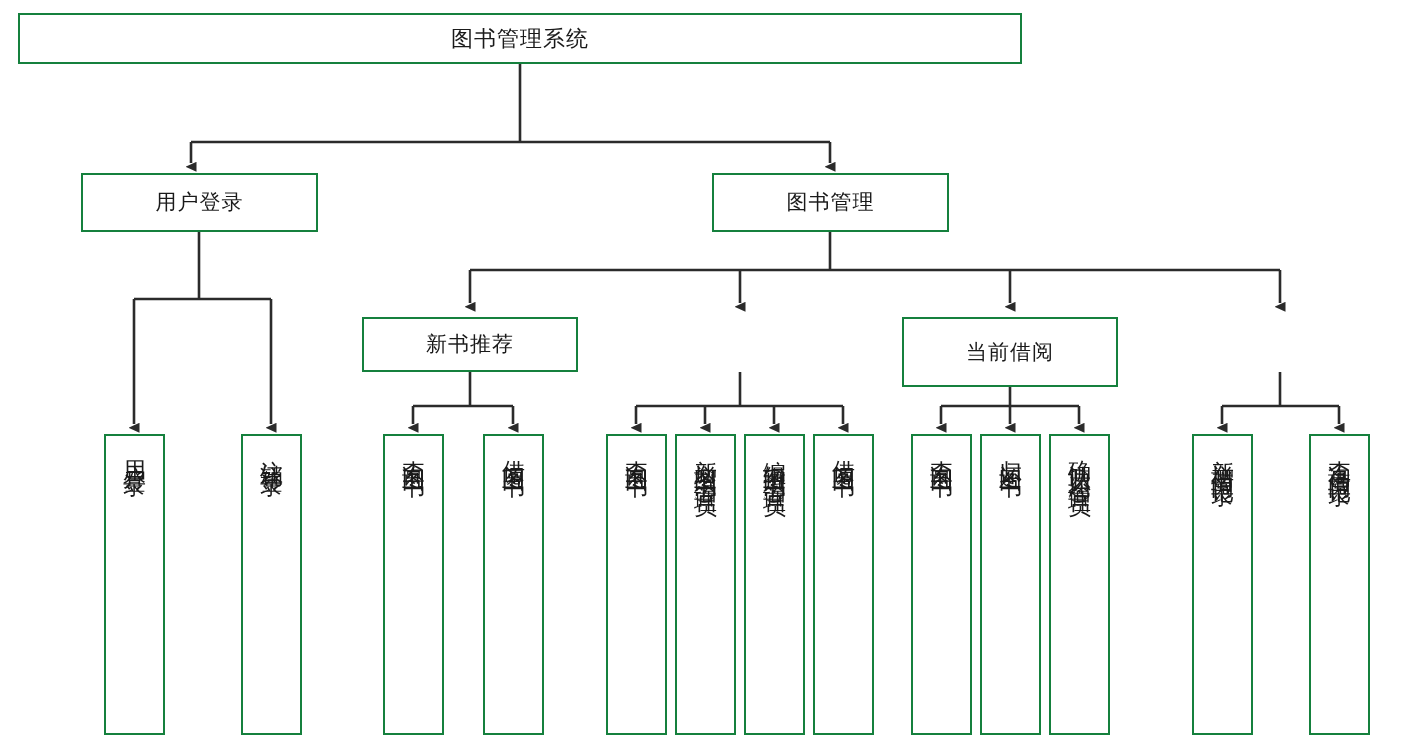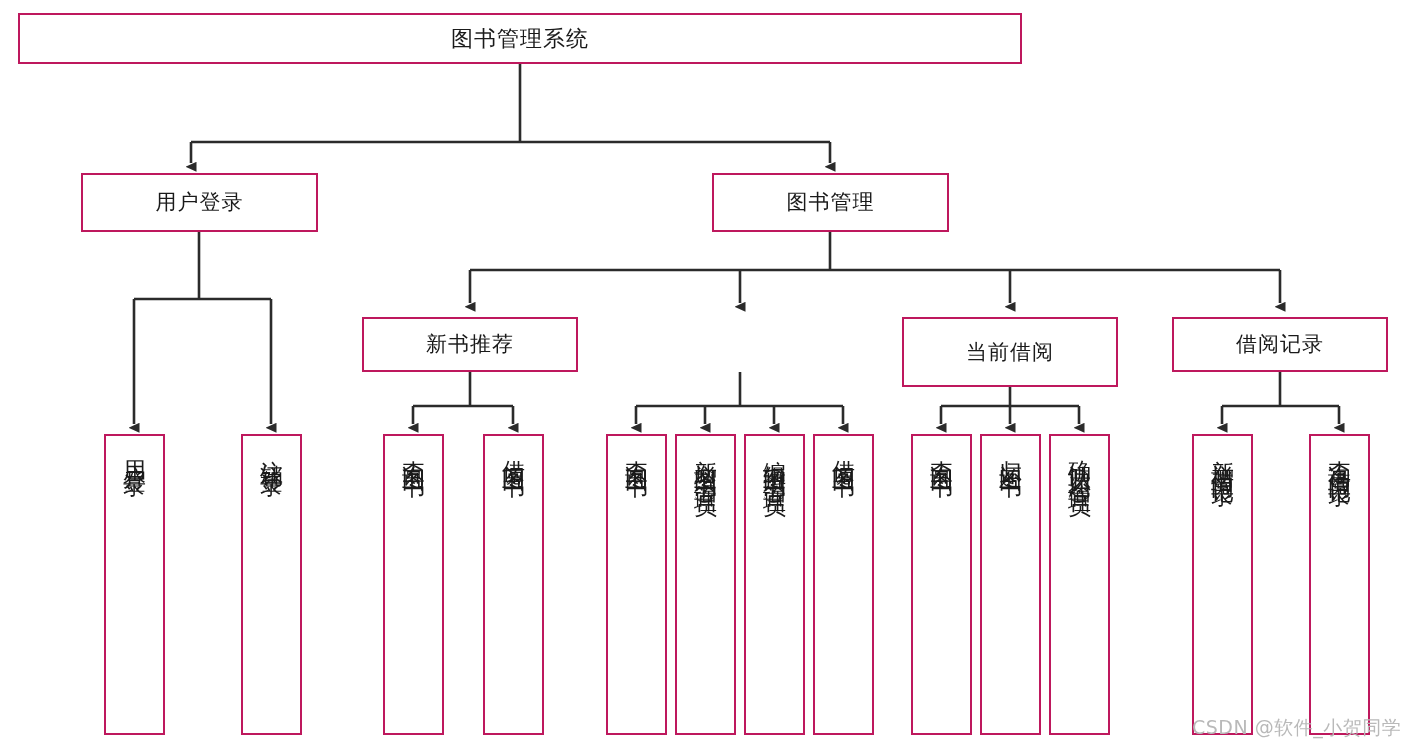--- a/index.html
+++ b/index.html
@@ -23,21 +23,21 @@
     left: 0;
     top: 0;
     width: 1405px;
     height: 747px;
     pointer-events: none;
   }
   .node {
     position: absolute;
     box-sizing: border-box;
     background: #ffffff;
-    border: 2px solid #be185d;
+    border: 2px solid #15803d;
     display: flex;
     align-items: center;
     justify-content: center;
     color: #1a1a1a;
     z-index: 2;
   }
   .node .label {
     display: block;
     text-align: center;
     line-height: 1.25;
@@ -141,23 +141,20 @@
   <div class="node horiz" style="left:712px; top:173px; width:237px; height:59px;">
     <span class="label">图书管理</span>
   </div>
 
   <div class="node horiz" style="left:362px; top:317px; width:216px; height:55px;">
     <span class="label">新书推荐</span>
   </div>
   <div class="node horiz" style="left:902px; top:317px; width:216px; height:70px;">
     <span class="label">当前借阅</span>
   </div>
-  <div class="node horiz" style="left:1172px; top:317px; width:216px; height:55px;">
-    <span class="label">借阅记录</span>
-  </div>
 
   <div class="node vert" style="left:104px; top:434px; width:61px; height:301px;">
     <span class="label">用户登录</span>
   </div>
   <div class="node vert" style="left:241px; top:434px; width:61px; height:301px;">
     <span class="label">注销登录</span>
   </div>
 
   <div class="node vert" style="left:383px; top:434px; width:61px; height:301px;">
     <span class="label">查询图书</span>
@@ -189,15 +186,14 @@
     <span class="label">确认归还（管理员）</span>
   </div>
 
   <div class="node vert" style="left:1192px; top:434px; width:61px; height:301px;">
     <span class="label">新增借阅记录</span>
   </div>
   <div class="node vert" style="left:1309px; top:434px; width:61px; height:301px;">
     <span class="label">查询借阅记录</span>
   </div>
 
-  <div class="watermark" style="left:1192px; top:715px;">CSDN @软件_小贺同学</div>
 
 </div>
 
 </body></html>

